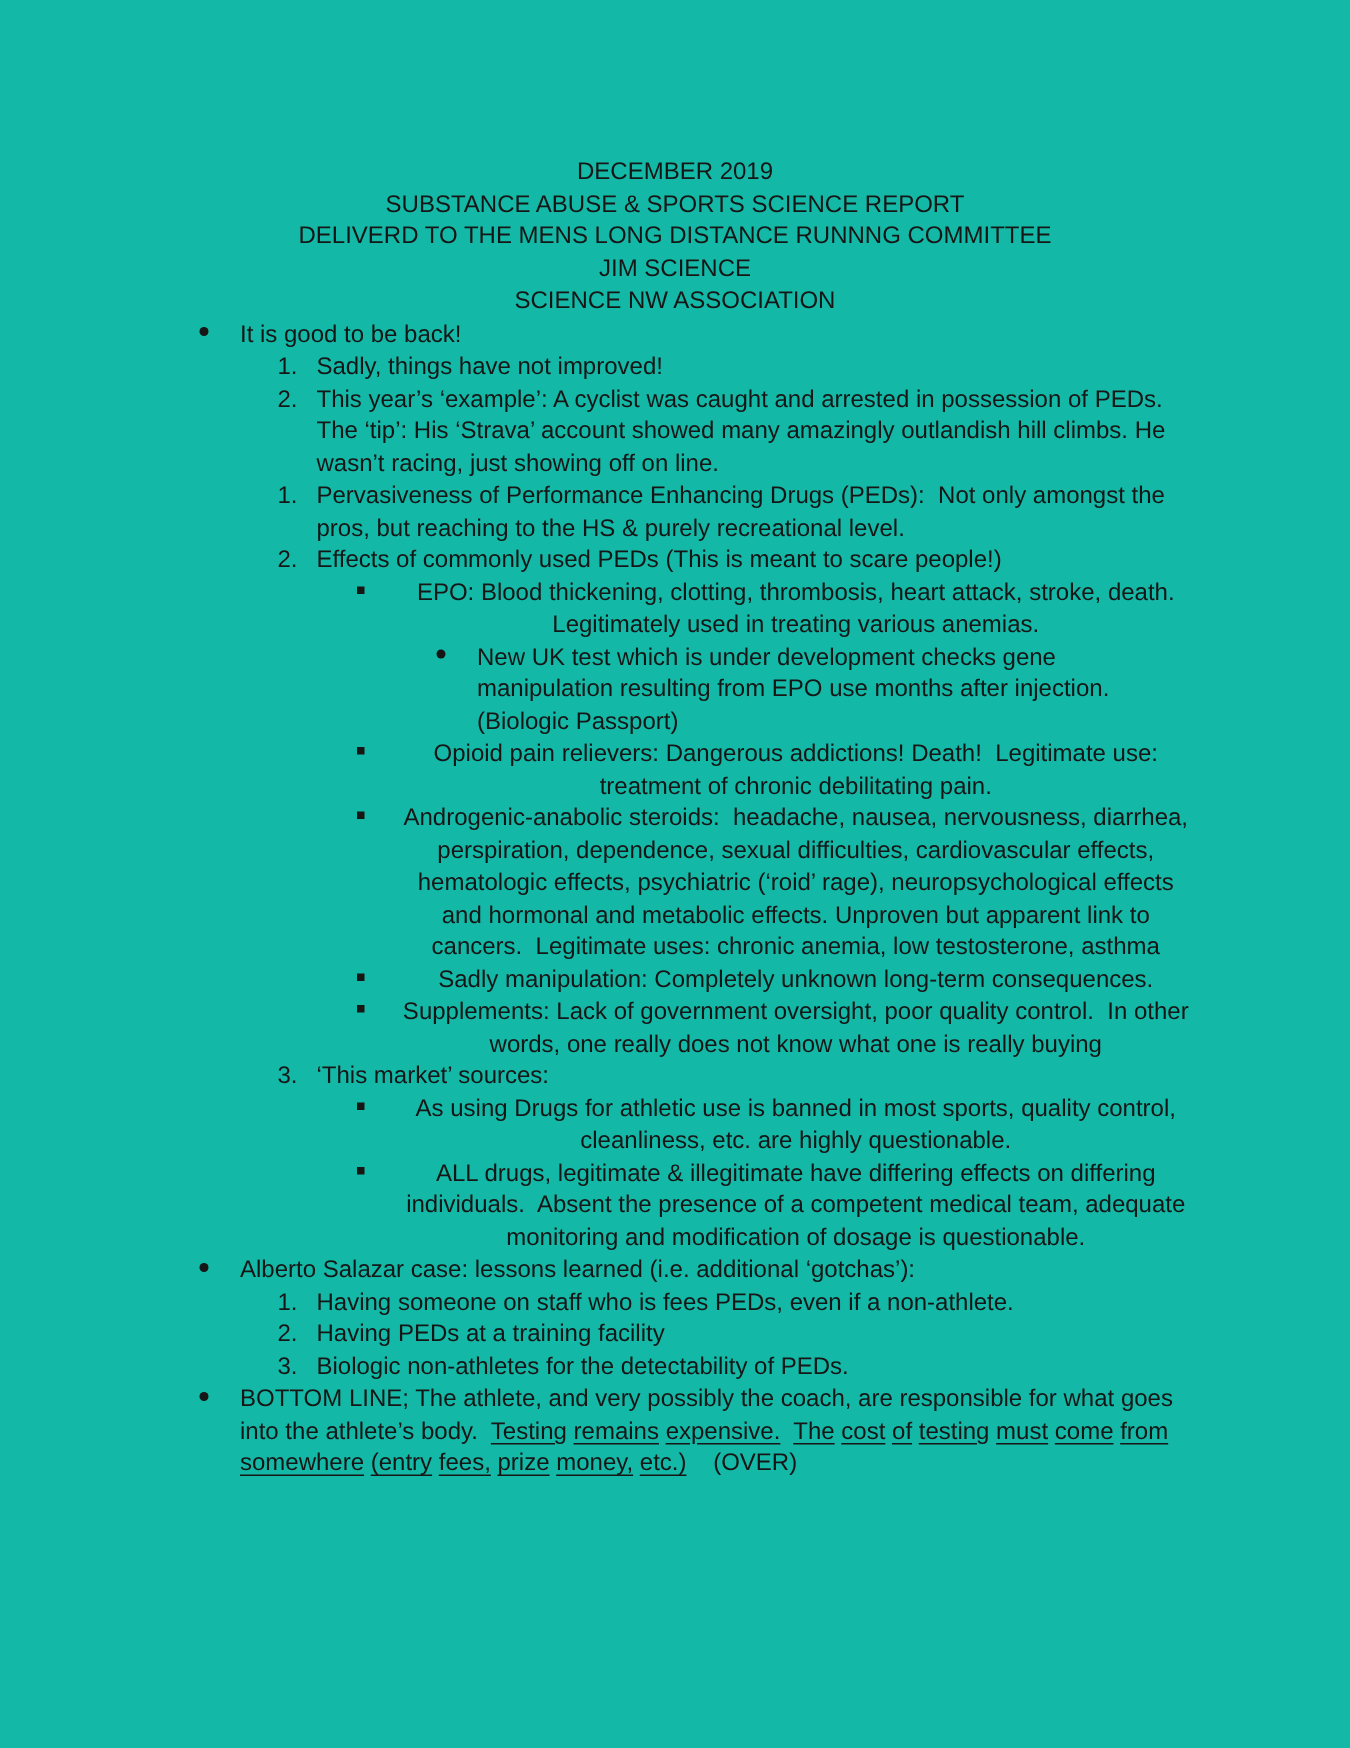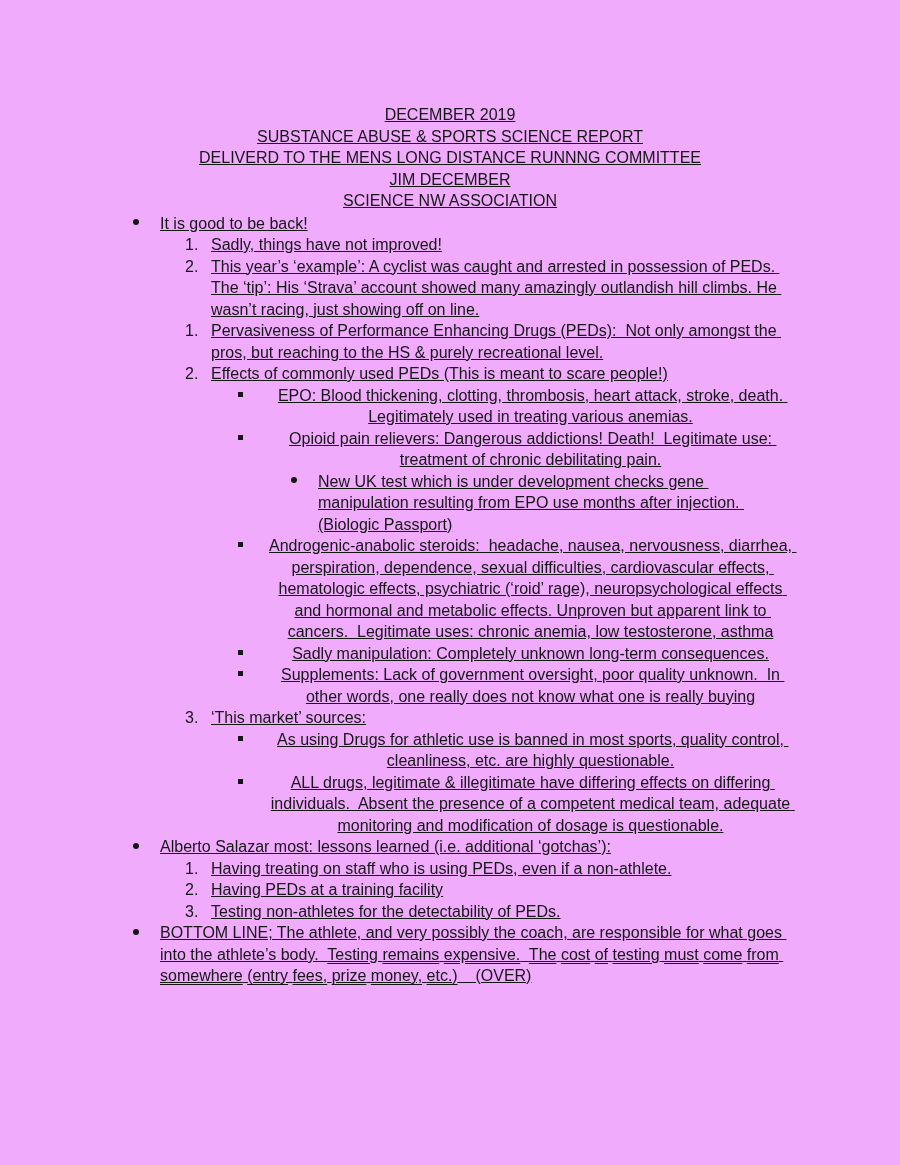--- a/index.html
+++ b/index.html
@@ -69,42 +69,42 @@
     white-space: pre-wrap;
   }
   .u {
     text-decoration: underline;
     text-underline-offset: 3px;
   }
 </style>
 </head>
 <body>
 
-<div class="page" style="background: #f0abfc; color: rgb(22, 22, 22); text-decoration: underline;">
+<div class="page" style="background: #14b8a6; color: rgb(22, 22, 22);">
   <div class="header">
       <div class="hline">DECEMBER 2019</div>
       <div class="hline">SUBSTANCE ABUSE &amp; SPORTS SCIENCE REPORT</div>
       <div class="hline">DELIVERD TO THE MENS LONG DISTANCE RUNNNG COMMITTEE</div>
-      <div class="hline">JIM DECEMBER</div>
+      <div class="hline">JIM SCIENCE</div>
       <div class="hline">SCIENCE NW ASSOCIATION</div>
     </div>
   <div class="doc-body">
       <div class="li lvl1"><span class="marker disc"></span><span class="txt">It is good to be back!</span></div>
       <div class="li lvl2"><span class="marker num">1.</span><span class="txt">Sadly, things have not improved!</span></div>
       <div class="li lvl2"><span class="marker num">2.</span><span class="txt">This year’s ‘example’: A cyclist was caught and arrested in possession of PEDs. The ‘tip’: His ‘Strava’ account showed many amazingly outlandish hill climbs. He wasn’t racing, just showing off on line.</span></div>
       <div class="li lvl2"><span class="marker num">1.</span><span class="txt">Pervasiveness of Performance Enhancing Drugs (PEDs):  Not only amongst the pros, but reaching to the HS &amp; purely recreational level.</span></div>
       <div class="li lvl2"><span class="marker num">2.</span><span class="txt">Effects of commonly used PEDs (This is meant to scare people!)</span></div>
       <div class="li lvl3"><span class="marker square"></span><span class="txt">EPO: Blood thickening, clotting, thrombosis, heart attack, stroke, death. Legitimately used in treating various anemias.</span></div>
+      <div class="li lvl4"><span class="marker disc"></span><span class="txt">New UK test which is under development checks gene manipulation resulting from EPO use months after injection. (Biologic Passport)</span></div>
       <div class="li lvl3"><span class="marker square"></span><span class="txt">Opioid pain relievers: Dangerous addictions! Death!  Legitimate use: treatment of chronic debilitating pain.</span></div>
-      <div class="li lvl4"><span class="marker disc"></span><span class="txt">New UK test which is under development checks gene manipulation resulting from EPO use months after injection. (Biologic Passport)</span></div>
       <div class="li lvl3"><span class="marker square"></span><span class="txt">Androgenic-anabolic steroids:  headache, nausea, nervousness, diarrhea, perspiration, dependence, sexual difficulties, cardiovascular effects, hematologic effects, psychiatric (‘roid’ rage), neuropsychological effects and hormonal and metabolic effects. Unproven but apparent link to cancers.  Legitimate uses: chronic anemia, low testosterone, asthma</span></div>
       <div class="li lvl3"><span class="marker square"></span><span class="txt">Sadly manipulation: Completely unknown long-term consequences.</span></div>
-      <div class="li lvl3"><span class="marker square"></span><span class="txt">Supplements: Lack of government oversight, poor quality unknown.  In other words, one really does not know what one is really buying</span></div>
+      <div class="li lvl3"><span class="marker square"></span><span class="txt">Supplements: Lack of government oversight, poor quality control.  In other words, one really does not know what one is really buying</span></div>
       <div class="li lvl2"><span class="marker num">3.</span><span class="txt">‘This market’ sources:</span></div>
       <div class="li lvl3"><span class="marker square"></span><span class="txt">As using Drugs for athletic use is banned in most sports, quality control, cleanliness, etc. are highly questionable.</span></div>
       <div class="li lvl3"><span class="marker square"></span><span class="txt">ALL drugs, legitimate &amp; illegitimate have differing effects on differing individuals.  Absent the presence of a competent medical team, adequate monitoring and modification of dosage is questionable.</span></div>
-      <div class="li lvl1"><span class="marker disc"></span><span class="txt">Alberto Salazar most: lessons learned (i.e. additional ‘gotchas’):</span></div>
-      <div class="li lvl2"><span class="marker num">1.</span><span class="txt">Having treating on staff who is using PEDs, even if a non-athlete.</span></div>
+      <div class="li lvl1"><span class="marker disc"></span><span class="txt">Alberto Salazar case: lessons learned (i.e. additional ‘gotchas’):</span></div>
+      <div class="li lvl2"><span class="marker num">1.</span><span class="txt">Having someone on staff who is fees PEDs, even if a non-athlete.</span></div>
       <div class="li lvl2"><span class="marker num">2.</span><span class="txt">Having PEDs at a training facility</span></div>
-      <div class="li lvl2"><span class="marker num">3.</span><span class="txt">Testing non-athletes for the detectability of PEDs.</span></div>
+      <div class="li lvl2"><span class="marker num">3.</span><span class="txt">Biologic non-athletes for the detectability of PEDs.</span></div>
       <div class="li lvl1"><span class="marker disc"></span><span class="txt">BOTTOM LINE; The athlete, and very possibly the coach, are responsible for what goes into the athlete’s body.  <span class="u">Testing</span> <span class="u">remains</span> <span class="u">expensive.</span>  <span class="u">The</span> <span class="u">cost</span> <span class="u">of</span> <span class="u">testing</span> <span class="u">must</span> <span class="u">come</span> <span class="u">from</span> <span class="u">somewhere</span> <span class="u">(entry</span> <span class="u">fees,</span> <span class="u">prize</span> <span class="u">money,</span> <span class="u">etc.)</span>    (OVER)</span></div>
     </div>
 </div>
 
 </body></html>

